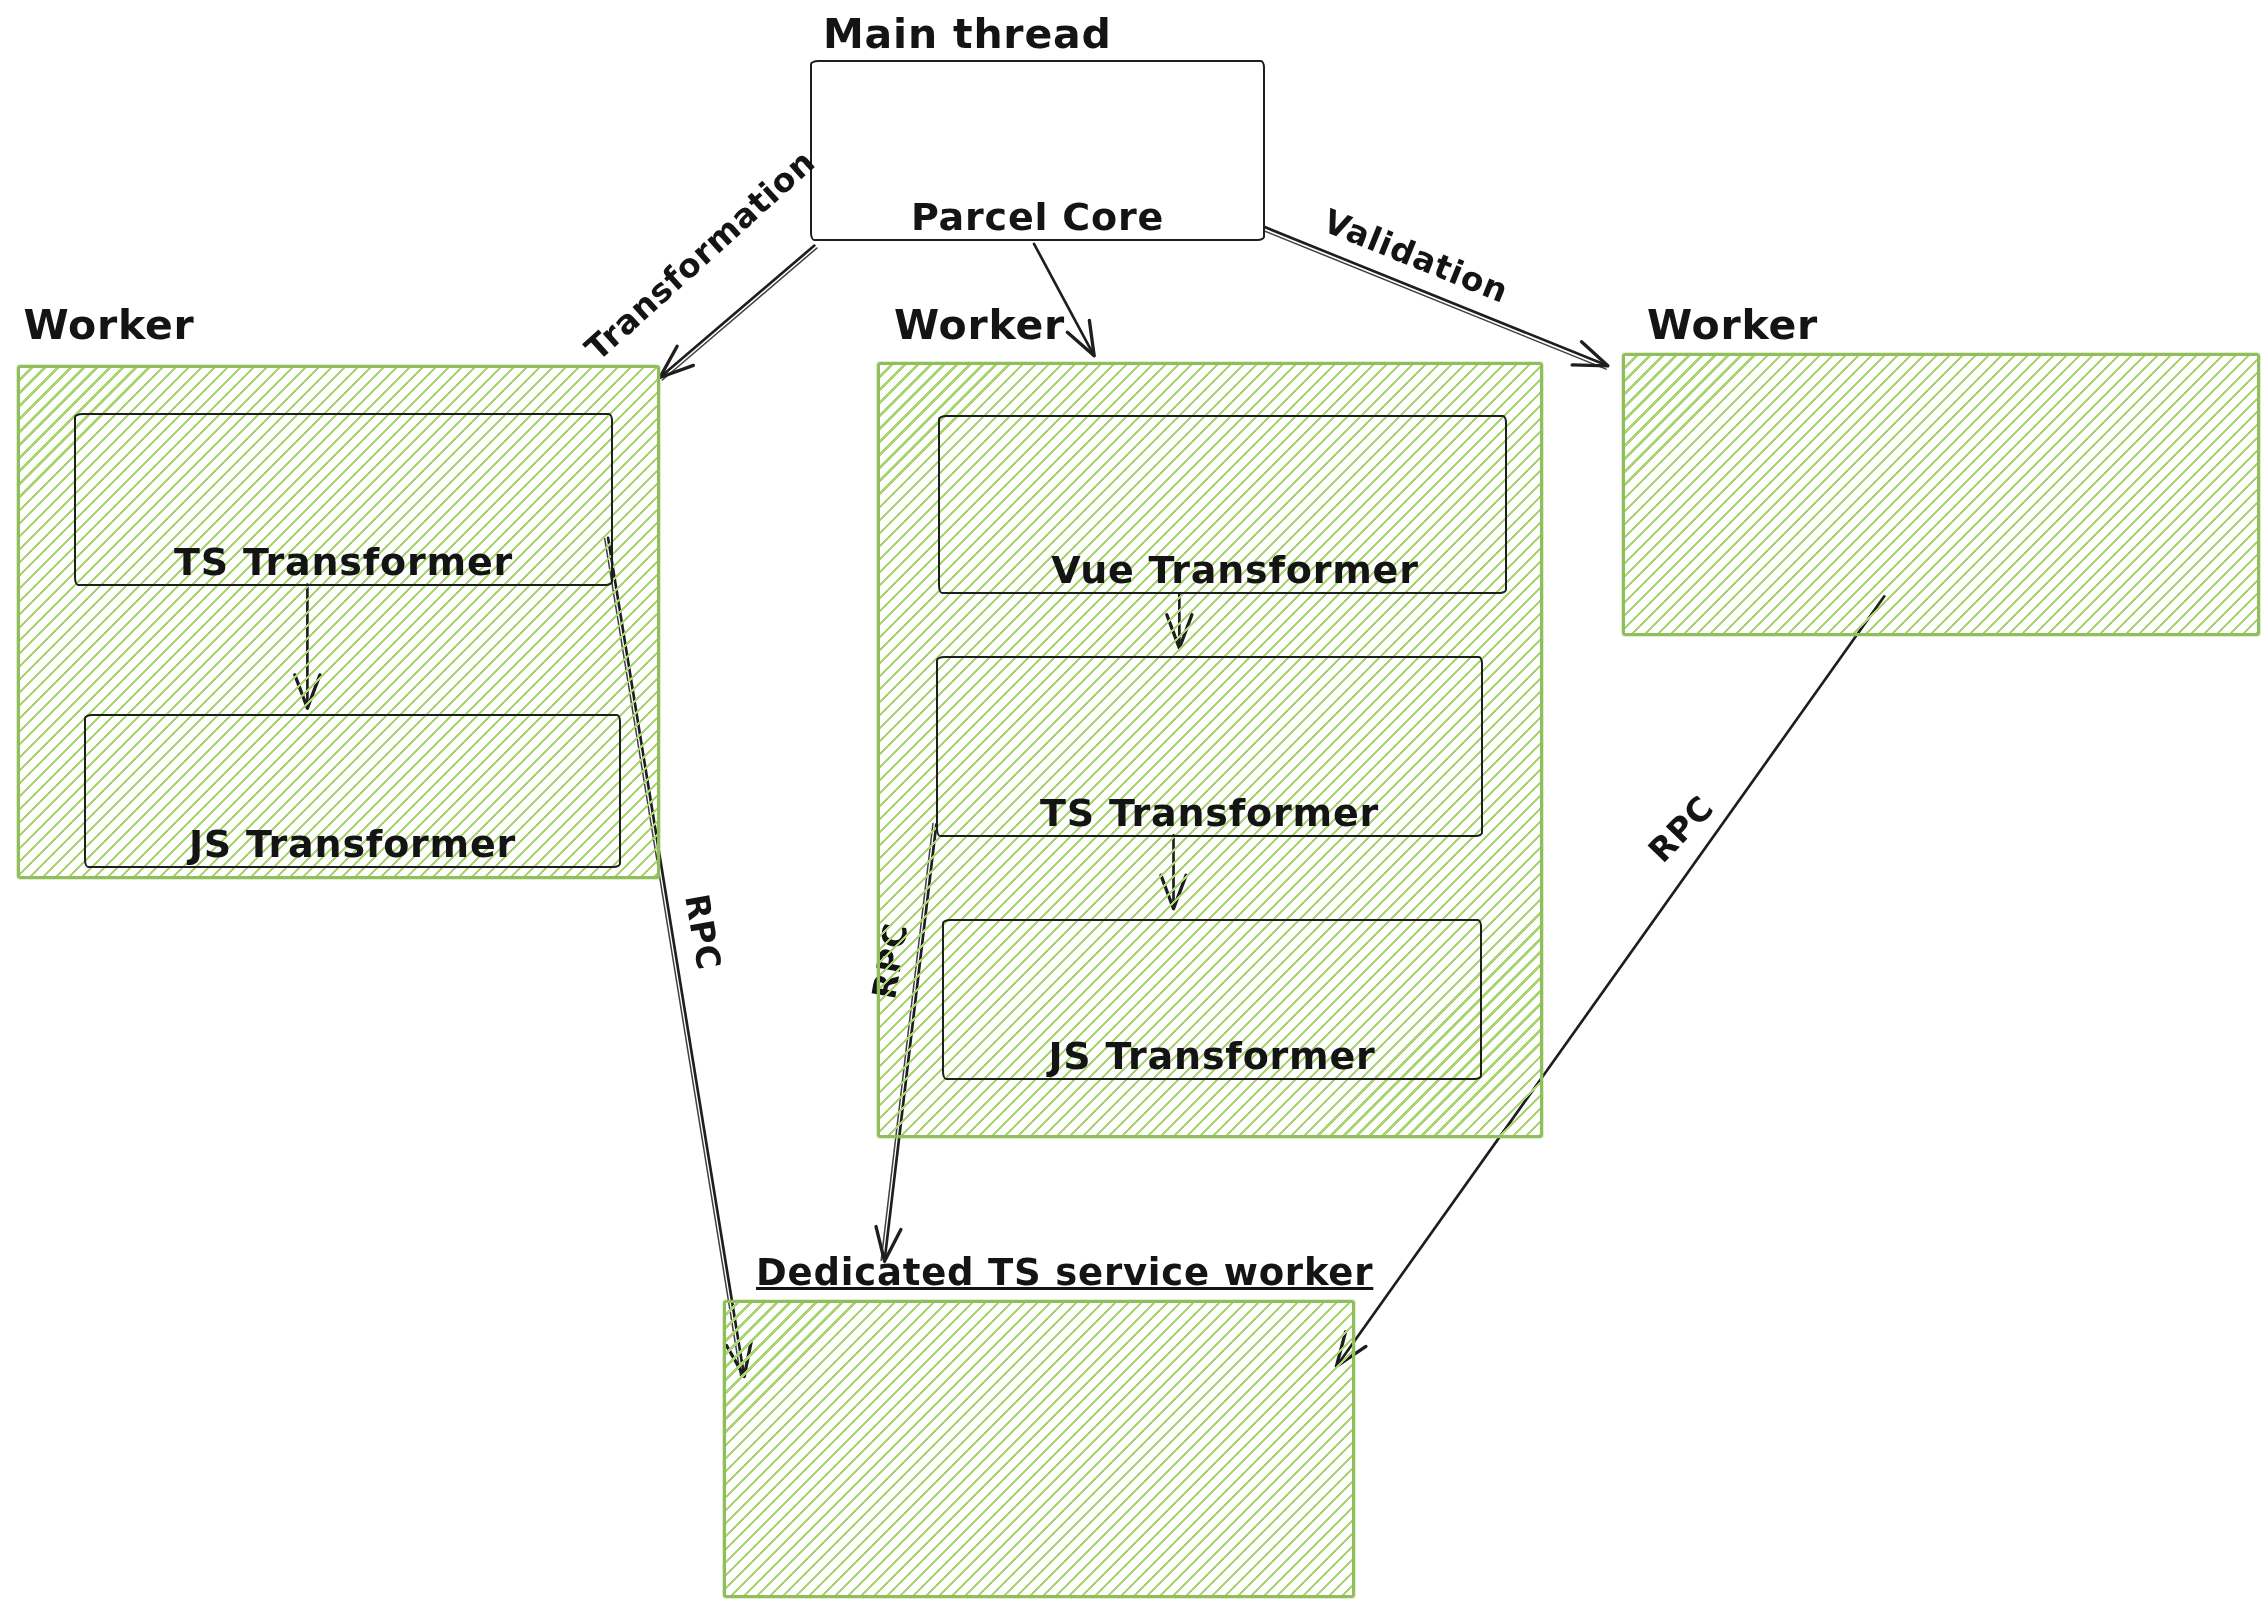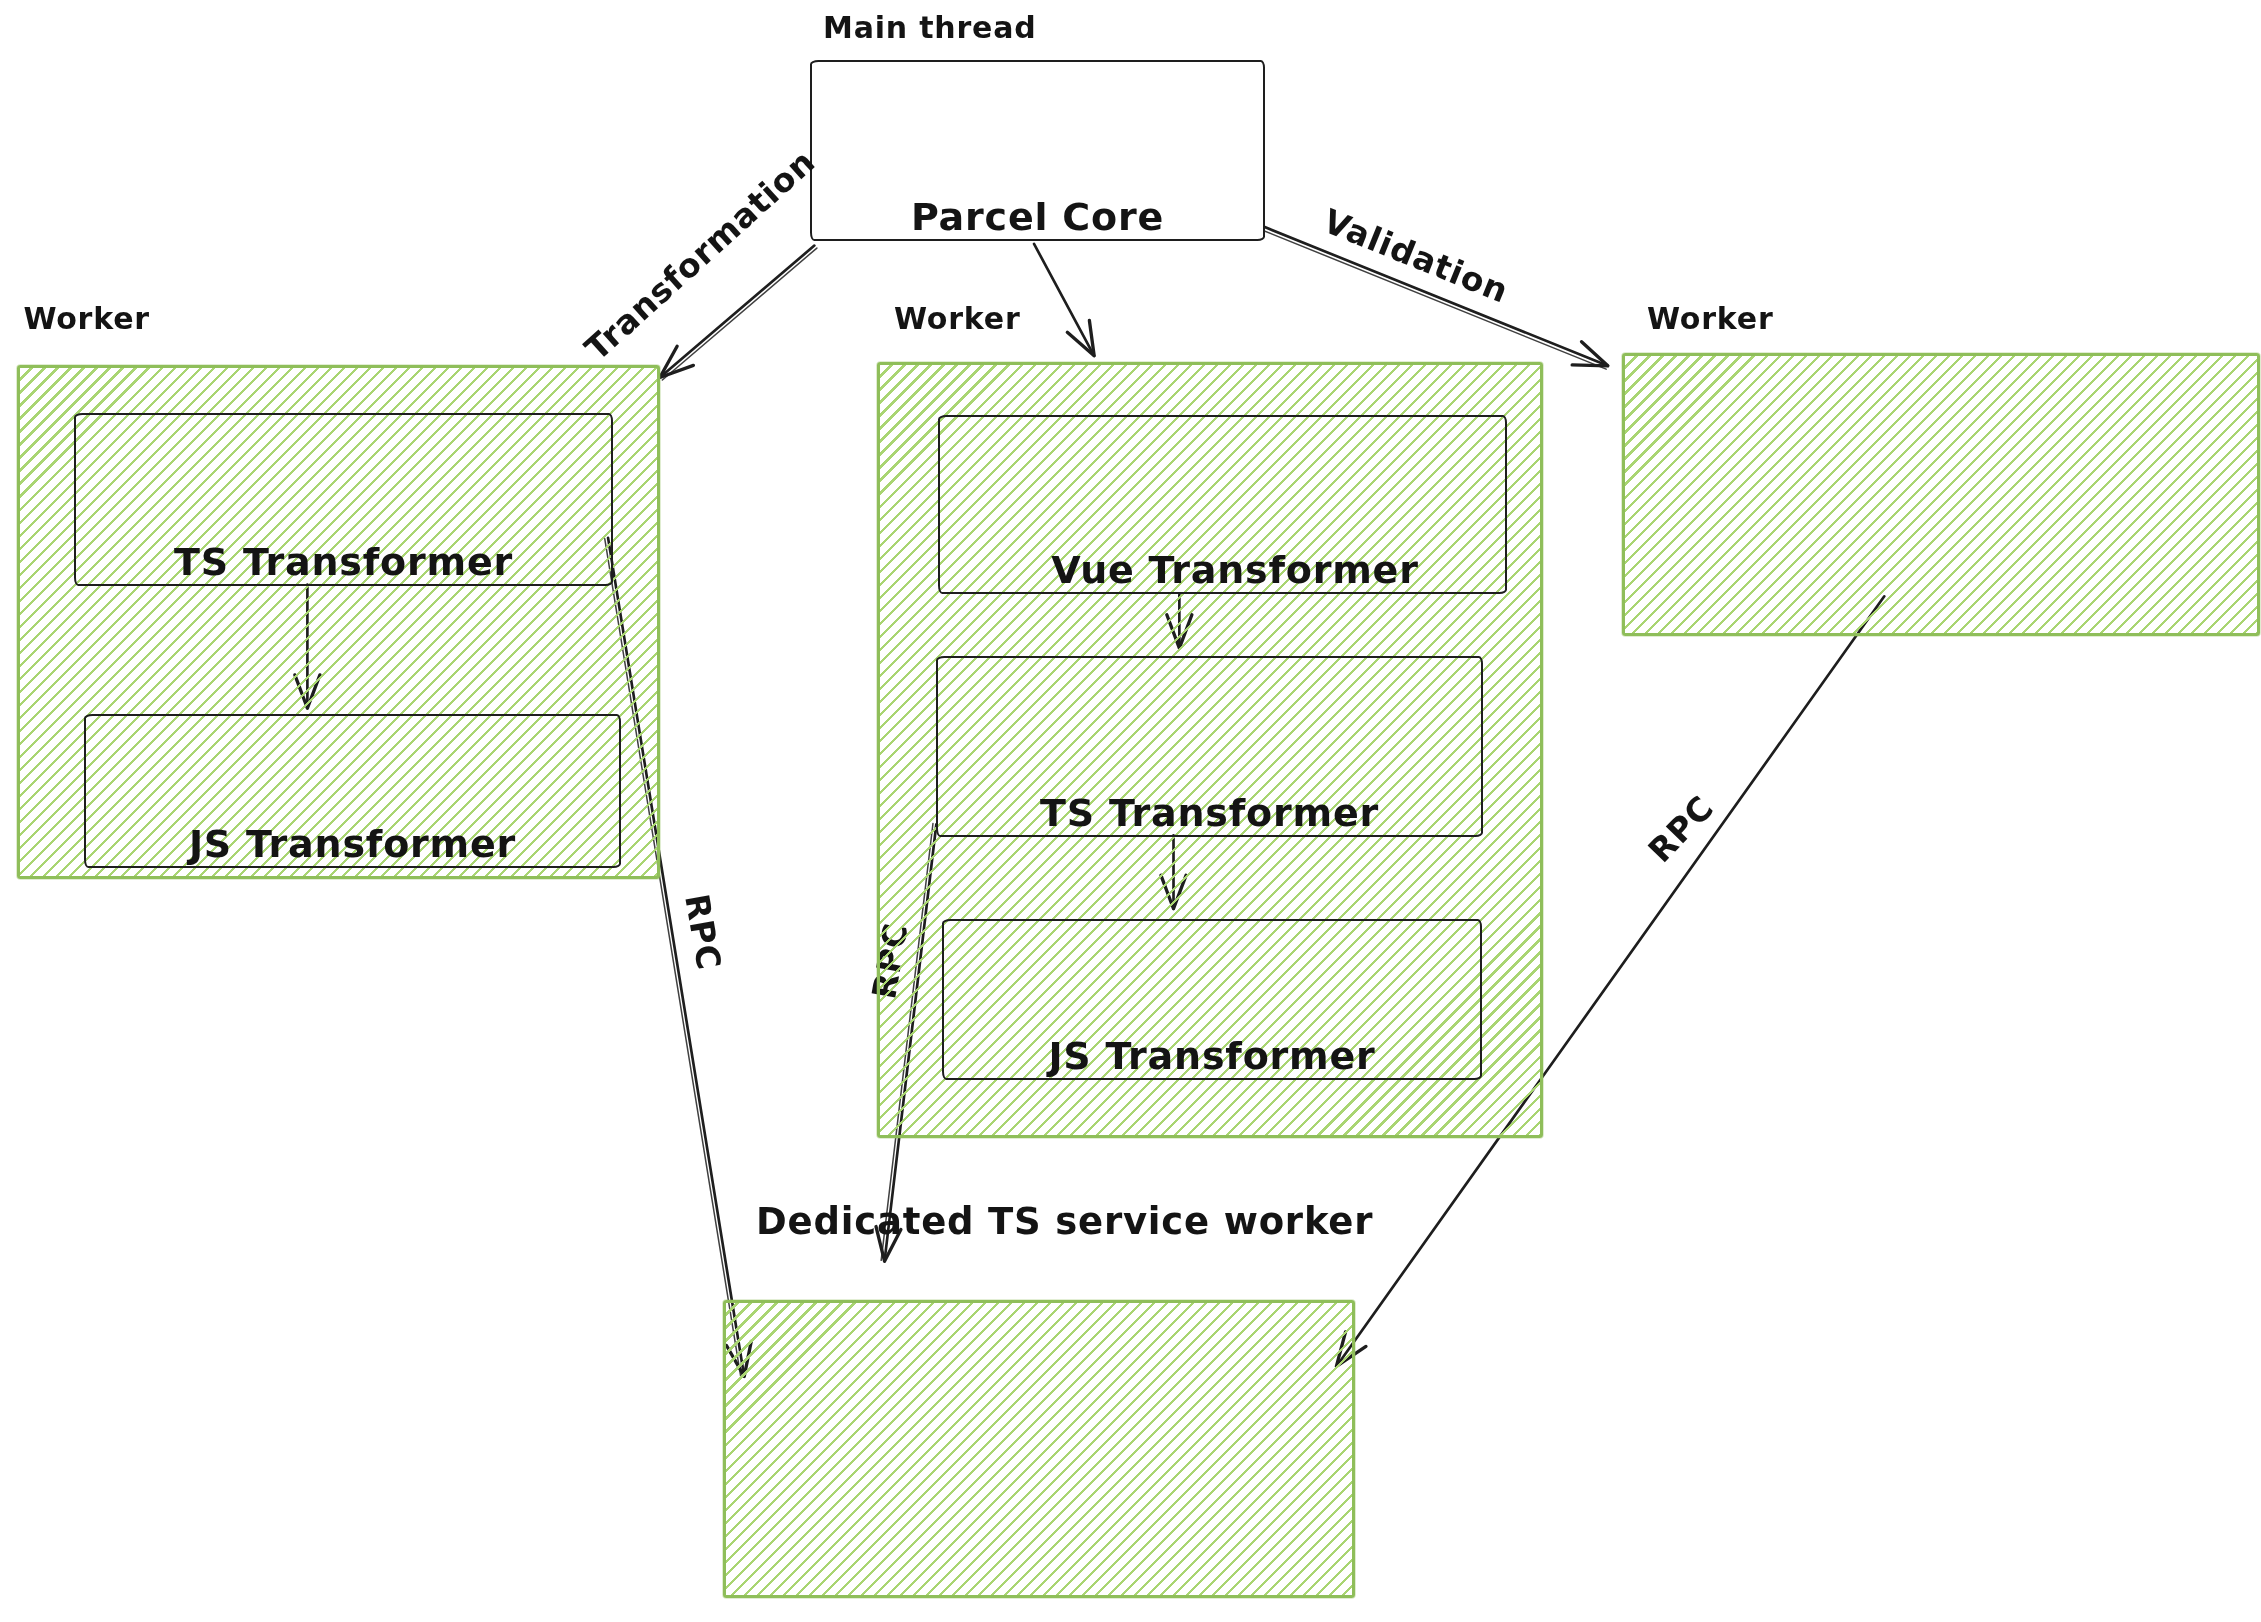--- a/index.html
+++ b/index.html
@@ -48,21 +48,21 @@
     display:flex;align-items:flex-end;justify-content:center;
     background:transparent;
   }
   .node.white{background:var(--bg);}
   .node-label{
     font-size:38px;font-weight:600;letter-spacing:0.8px;white-space:nowrap;
   }
 
   
   .floating-label{
-    position:absolute;font-size:30px;font-weight:600;letter-spacing:0.8px;
+    position:absolute;font-size:41px;font-weight:600;letter-spacing:0.8px;
     white-space:nowrap;
   }
 
   
   .edge-label{
     position:absolute;font-size:33px;font-weight:600;letter-spacing:0.8px;
     white-space:nowrap;transform-origin:center;
   }
 </style>
 </head>
@@ -142,19 +142,19 @@
 
   <div class="node" style="left:942px;top:919px;width:536px;height:157px;">
     <span class="node-label">JS Transformer</span>
   </div>
 
   <div class="floating-label" style="left:1647px;top:301px;">Worker</div>
 
   <div class="worker-box" style="left:1622px;top:353px;width:632px;height:277px;"></div>
 
 
-  <div class="floating-label" style="left:756px;top:1200px;font-size:37px;">Dedicated TS service worker</div>
+  <div class="floating-label" style="left:756px;top:1251px;font-size:37px;text-decoration:underline;">Dedicated TS service worker</div>
 
   <div class="worker-box" style="left:723px;top:1300px;width:626px;height:292px;"></div>
 
 
 </div>
 
 
 </body></html>

